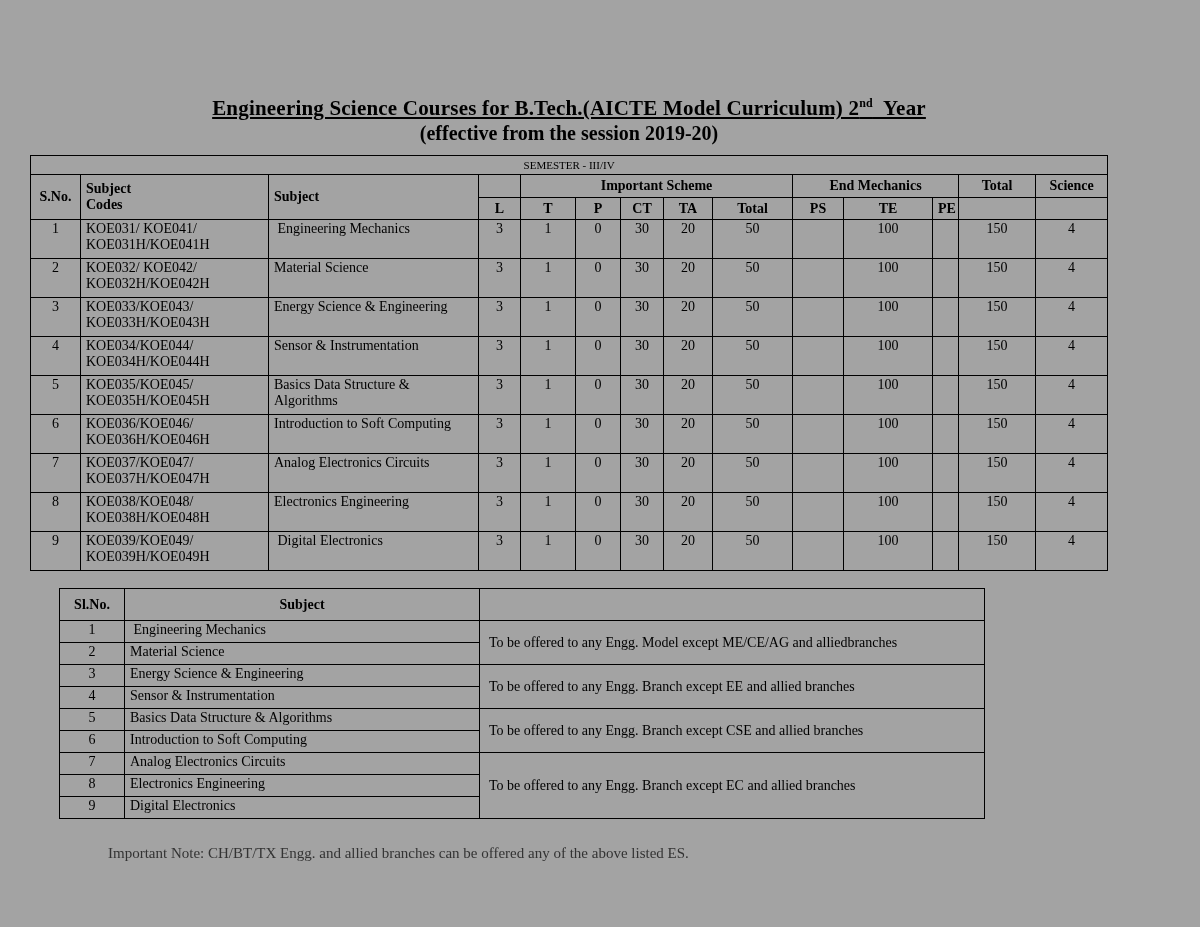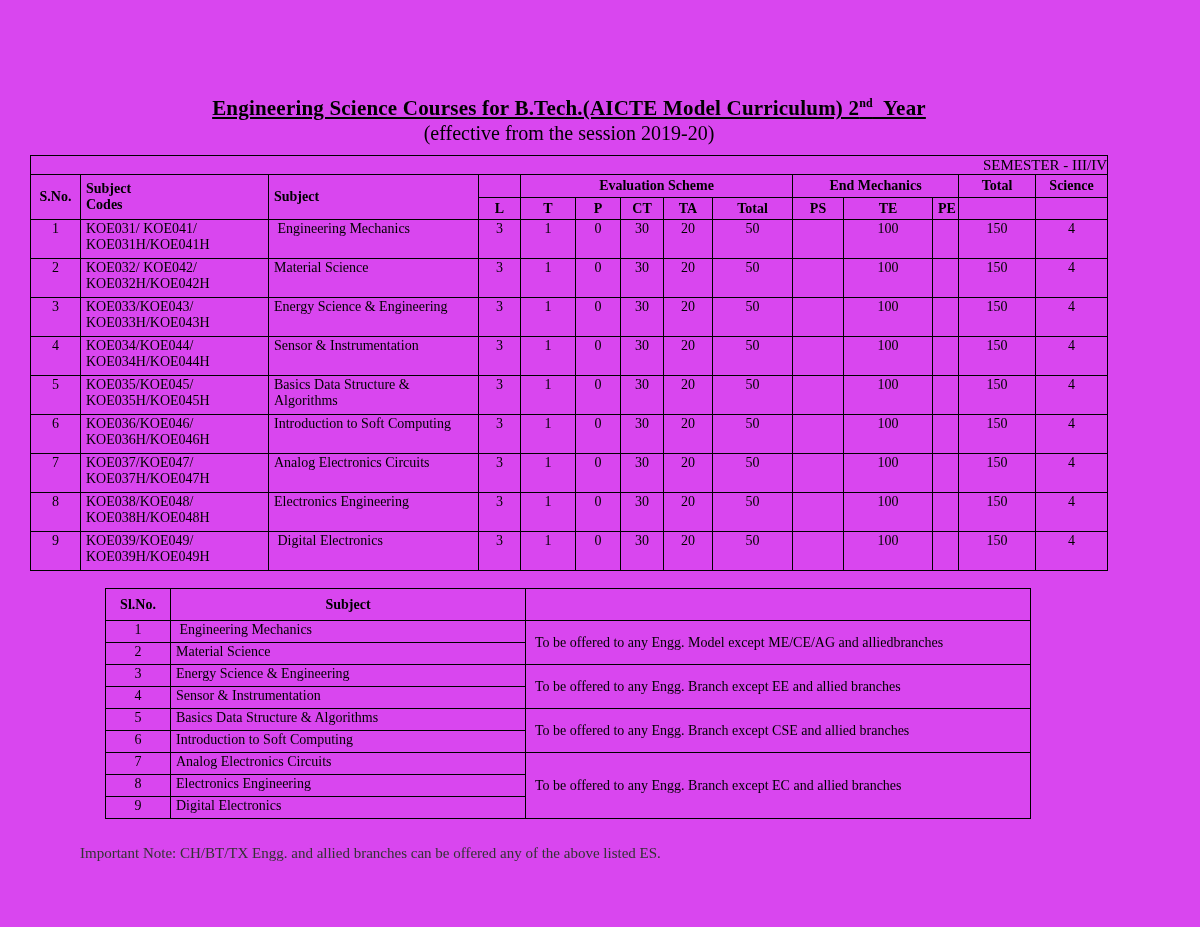--- a/index.html
+++ b/index.html
@@ -1,68 +1,68 @@
 <!DOCTYPE html>
 <html><head>
 <meta charset="utf-8">
 <style>
   * { box-sizing: border-box; }
   html, body { margin: 0; padding: 0; background: #ffffff; }
   .page {
     width: 1200px;
     height: 927px;
-    background: #d946ef;
+    background: #a3a3a3;
     color: #000;
     font-family: "Liberation Serif", serif;
     position: relative;
     overflow: hidden;
   }
   .content { padding-top: 96px; }
 
   .title-wrap { width: 1078px; margin-left: 30px; text-align: center; }
   h1.doc-title {
     margin: 0;
     font-size: 21px;
     font-weight: bold;
     text-decoration: underline;
     letter-spacing: 0.2px;
   }
   h1.doc-title sup { font-size: 12px; }
   h2.doc-subtitle {
     margin: 1px 0 10px 0;
     font-size: 20px;
-    font-weight: normal;
+    font-weight: bold;
     text-decoration: none;
   }
 
   table { border-collapse: collapse; table-layout: fixed; }
   td { border: 1px solid #000; font-size: 14px; padding: 1px 5px; vertical-align: top; overflow: hidden; }
 
   
   .main-table { width: 1078px; margin-left: 30px; }
-  .main-table td.sem { text-align: right; font-size: 15px; padding: 0; height: 19px; vertical-align: middle; }
+  .main-table td.sem { text-align: center; font-size: 11px; padding: 0; height: 19px; vertical-align: middle; }
   .main-table td.hb { font-weight: bold; }
   .main-table td.c { text-align: center; }
   .main-table td.m { vertical-align: middle; }
   .main-table td.pre { white-space: pre-line; }
   .main-table tr.hrow2 td { height: 23px; }
   .main-table tr.hrow3 td { height: 22px; }
   #main-tbody tr { height: 39px; }
 
   
-  .subject-table { width: 925px; margin-left: 105px; margin-top: 17px; }
+  .subject-table { width: 925px; margin-left: 59px; margin-top: 17px; }
   .subject-table td.hb { font-weight: bold; }
   .subject-table tr.shead td { height: 32px; vertical-align: middle; }
   .subject-table td.c { text-align: center; }
   #subject-tbody tr { height: 22px; }
   #subject-tbody td { font-size: 14px; }
   .subject-table td.note { vertical-align: middle; padding-left: 9px; }
 
   .footnote {
-    margin: 26px 0 0 80px;
+    margin: 26px 0 0 108px;
     font-size: 15px;
     color: #333;
   }
 </style>
 </head>
 <body>
 
 <div class="page">
   <div class="content">
 
@@ -91,21 +91,21 @@
       <thead>
         <tr>
           <td class="sem" colspan="14">SEMESTER -  III/IV</td>
         </tr>
         <tr class="hrow2">
           <td rowspan="2" class="hb c m">S.No.</td>
           <td rowspan="2" class="hb pre m">Subject
 Codes</td>
           <td rowspan="2" class="hb m">Subject</td>
           <td></td>
-          <td colspan="5" class="hb c m">Evaluation Scheme</td>
+          <td colspan="5" class="hb c m">Important Scheme</td>
           <td colspan="3" class="hb c m">End Mechanics</td>
           <td class="hb c m">Total</td>
           <td class="hb c m">Science</td>
         </tr>
         <tr class="hrow3">
           <td class="hb c m">L</td>
           <td class="hb c m">T</td>
           <td class="hb c m">P</td>
           <td class="hb c m">CT</td>
           <td class="hb c m">TA</td>

